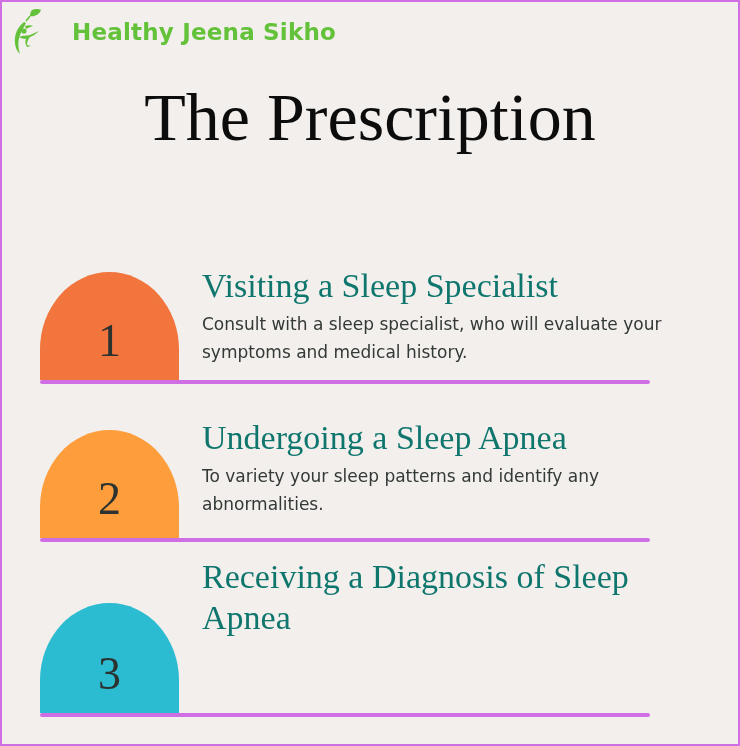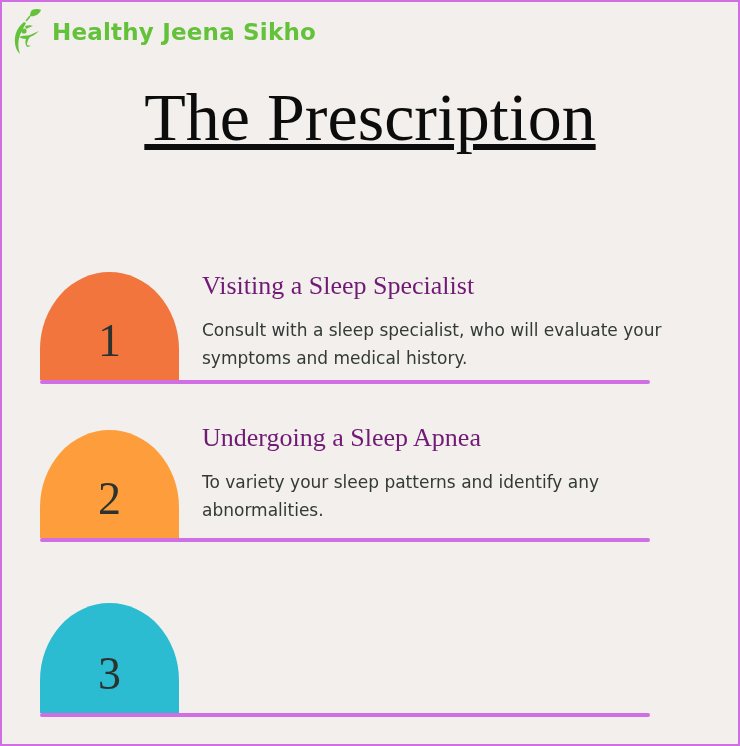--- a/index.html
+++ b/index.html
@@ -18,29 +18,29 @@
     position: absolute; left: 8px; top: 8px; height: 48px;
     display: flex; align-items: center;
   }
   .brand-logo { width: 36px; height: 52px; margin-right: 8px; }
   .brand-name {
     font-family: "DejaVu Sans", sans-serif;
     font-weight: bold;
     font-size: 23px;
     color: #63c23a;
     letter-spacing: 0.2px;
+    margin-left: 20px;
   }
   .title {
     position: absolute; left: 0; top: 78px; width: 740px;
     text-align: center;
     font-family: "Liberation Serif", serif;
     font-size: 68px;
     line-height: 78px;
     color: #0c0c0c;
-    text-decoration: underline;
   }
   .step {
     position: absolute; left: 40px; width: 610px;
   }
   .arch {
     position: absolute; left: 0; bottom: 4px;
     width: 139px; height: 108px;
     border-radius: 70px 70px 0 0 / 78px 78px 0 0;
     display: flex; align-items: flex-end; justify-content: center;
   }
@@ -55,30 +55,30 @@
     position: absolute; left: 0; bottom: 0;
     width: 610px; height: 4px;
     background: #cf6fe3;
     border-radius: 2px;
   }
   .step-text {
     position: absolute; left: 162px; top: 0; width: 460px;
   }
   .step-heading {
     font-family: "Liberation Serif", serif;
-    font-size: 26px;
+    font-size: 34px;
     line-height: 41px;
-    color: #701a75;
+    color: #0f766e;
   }
   .step-desc {
     font-family: "DejaVu Sans", sans-serif;
     font-size: 17px;
     line-height: 28px;
     color: #333936;
-    margin-top: 10px;
+    margin-top: 4px;
   }
 </style>
 </head>
 <body>
 
 <div class="brand">
   <svg class="brand-logo" viewBox="0 0 36 52">
     <path d="M24 4 C30 2 33 4 33 4 C31 9 26 11 22 10 C22 7 23 5 24 4 Z" fill="#63c23a"></path>
     <path d="M22 10 C20 13 19 14 18 15" stroke="#63c23a" stroke-width="1.5" fill="none"></path>
     <path d="M16 16 C8 22 5 32 8 42 C9 45 11 47 12 48 C10 42 9 33 14 25 C15 22 17 19 18 17 Z" fill="#63c23a"></path>
@@ -114,16 +114,17 @@
     <div class="step-desc">To variety your sleep patterns and identify any abnormalities.</div>
   </div>
 </div>
 
 <div class="step" style="top:556px; height:161px;">
   <div class="arch" style="background:#2bbcd1; height:110px;">
     <span class="arch-num">3</span>
   </div>
   <div class="rule"></div>
   <div class="step-text">
+    <div class="step-heading">Receiving a Diagnosis of Sleep Apnea</div>
   </div>
 </div>
 
 <div class="frame"></div>
 
 </body></html>

